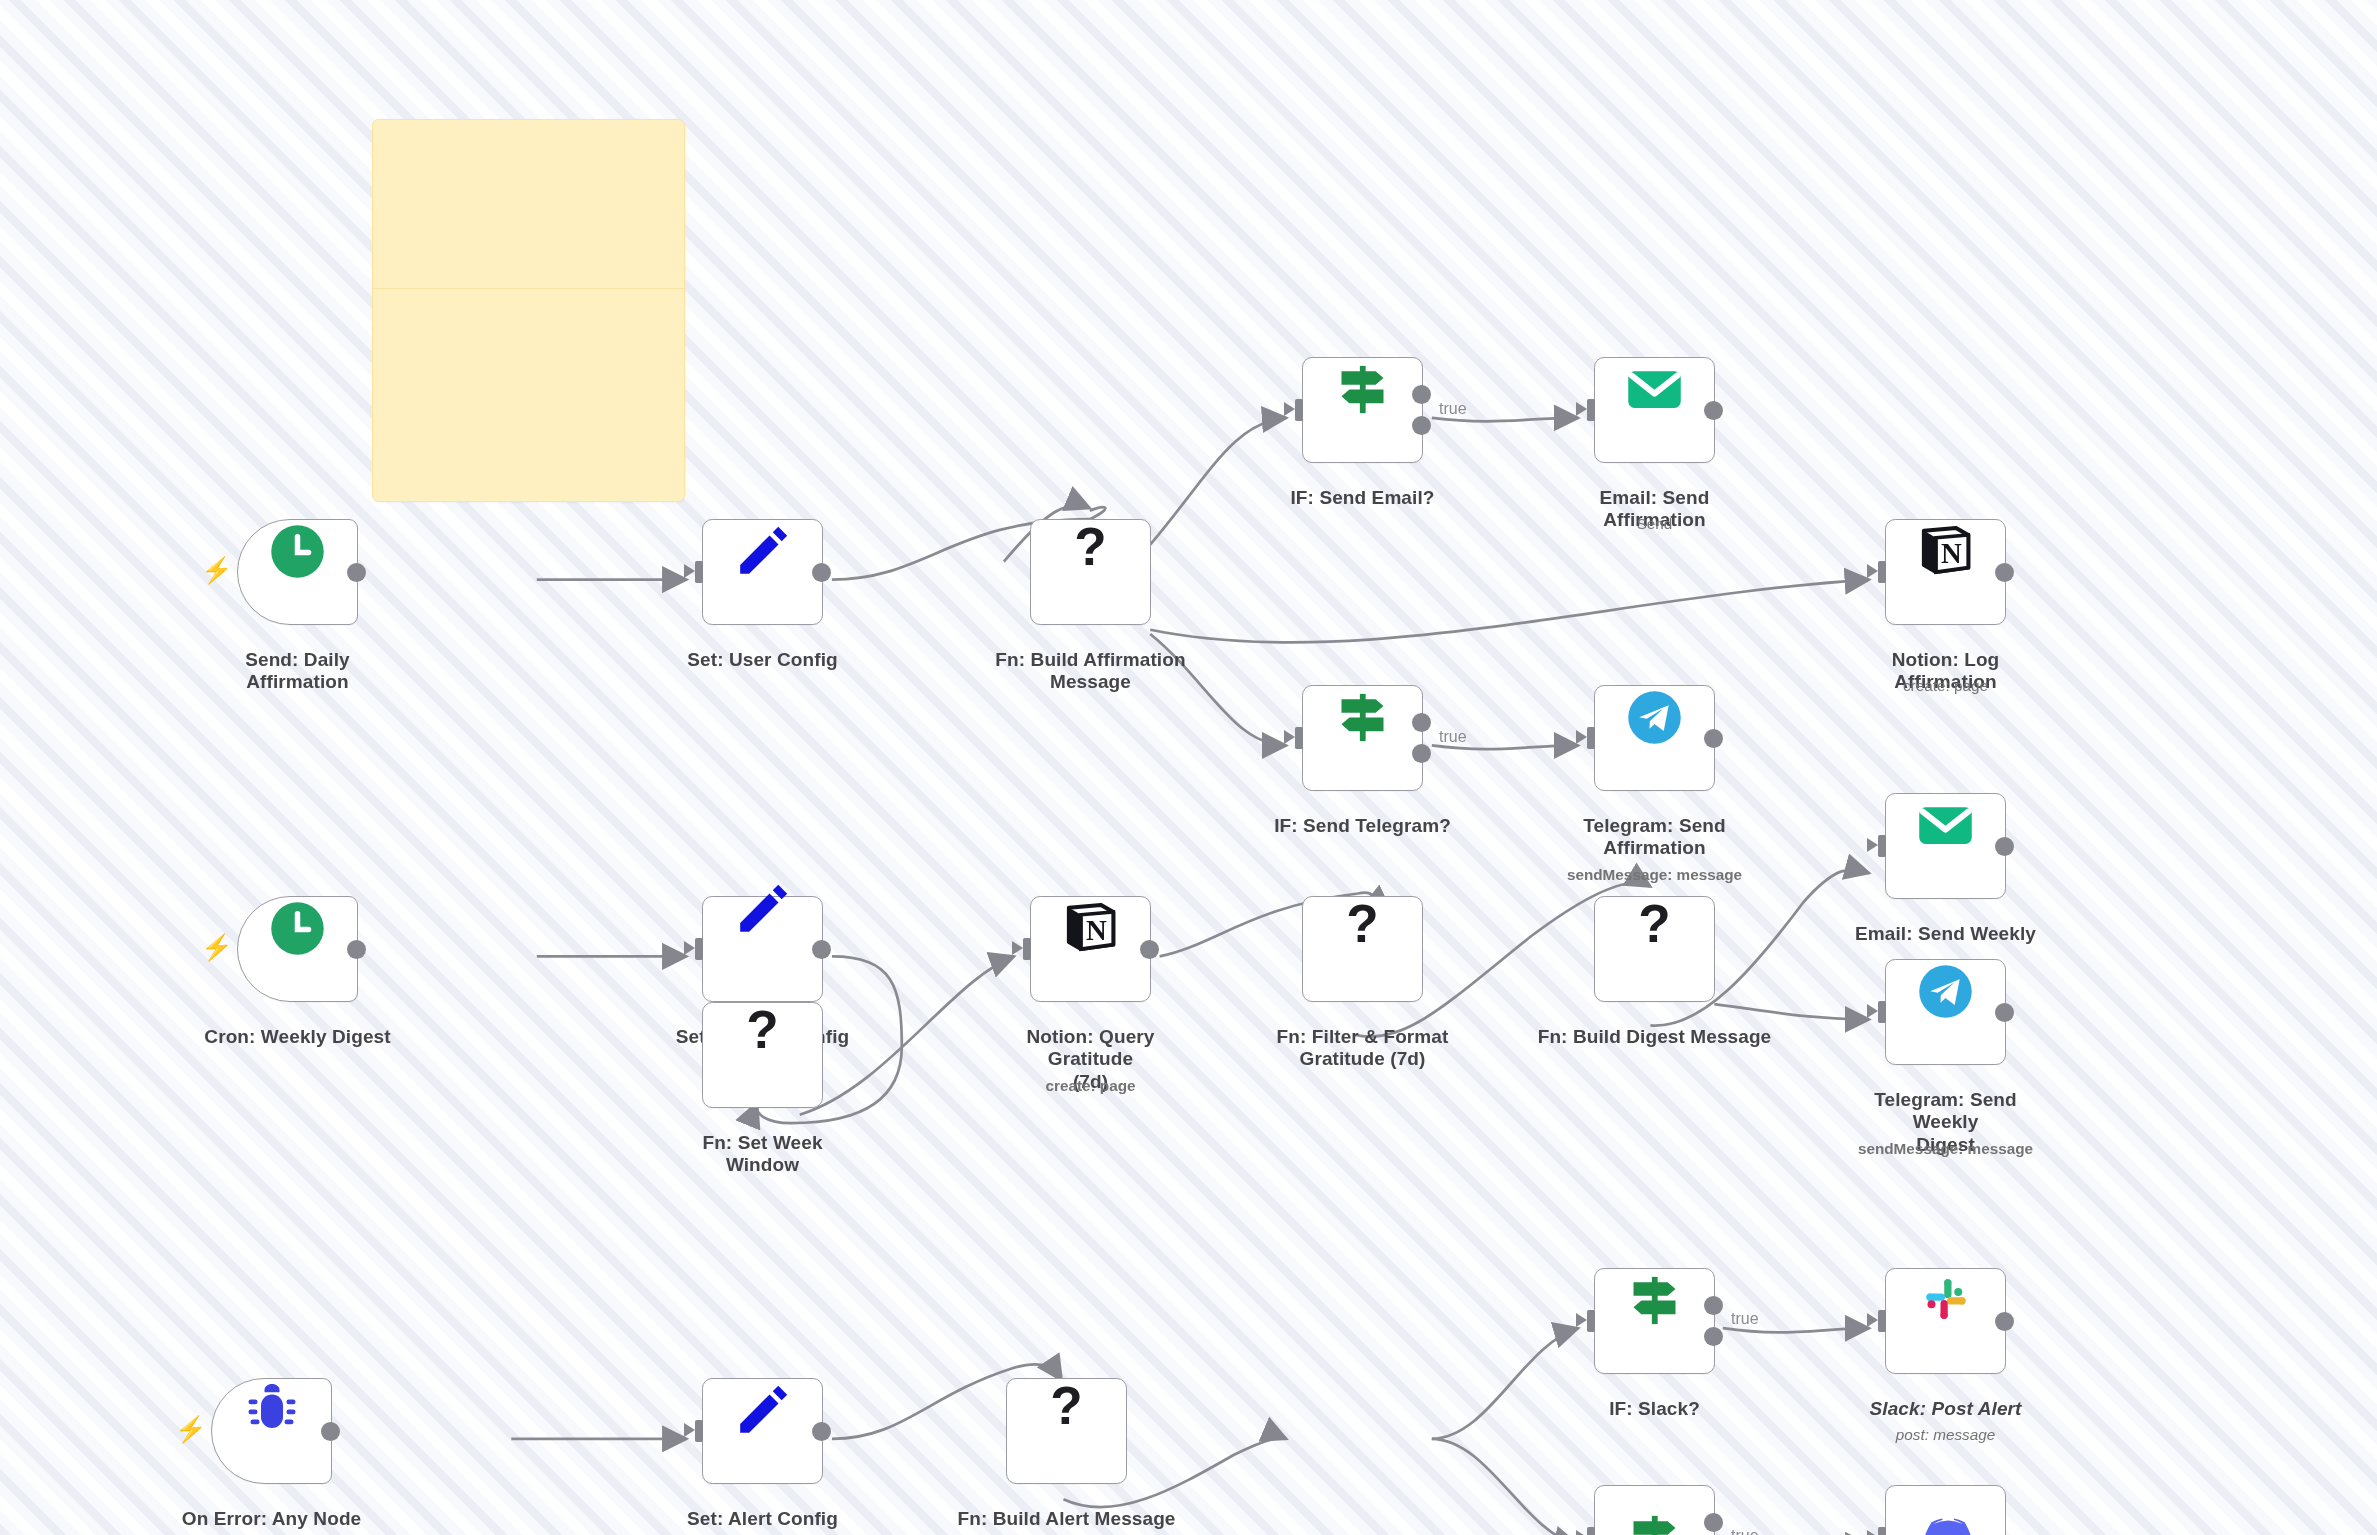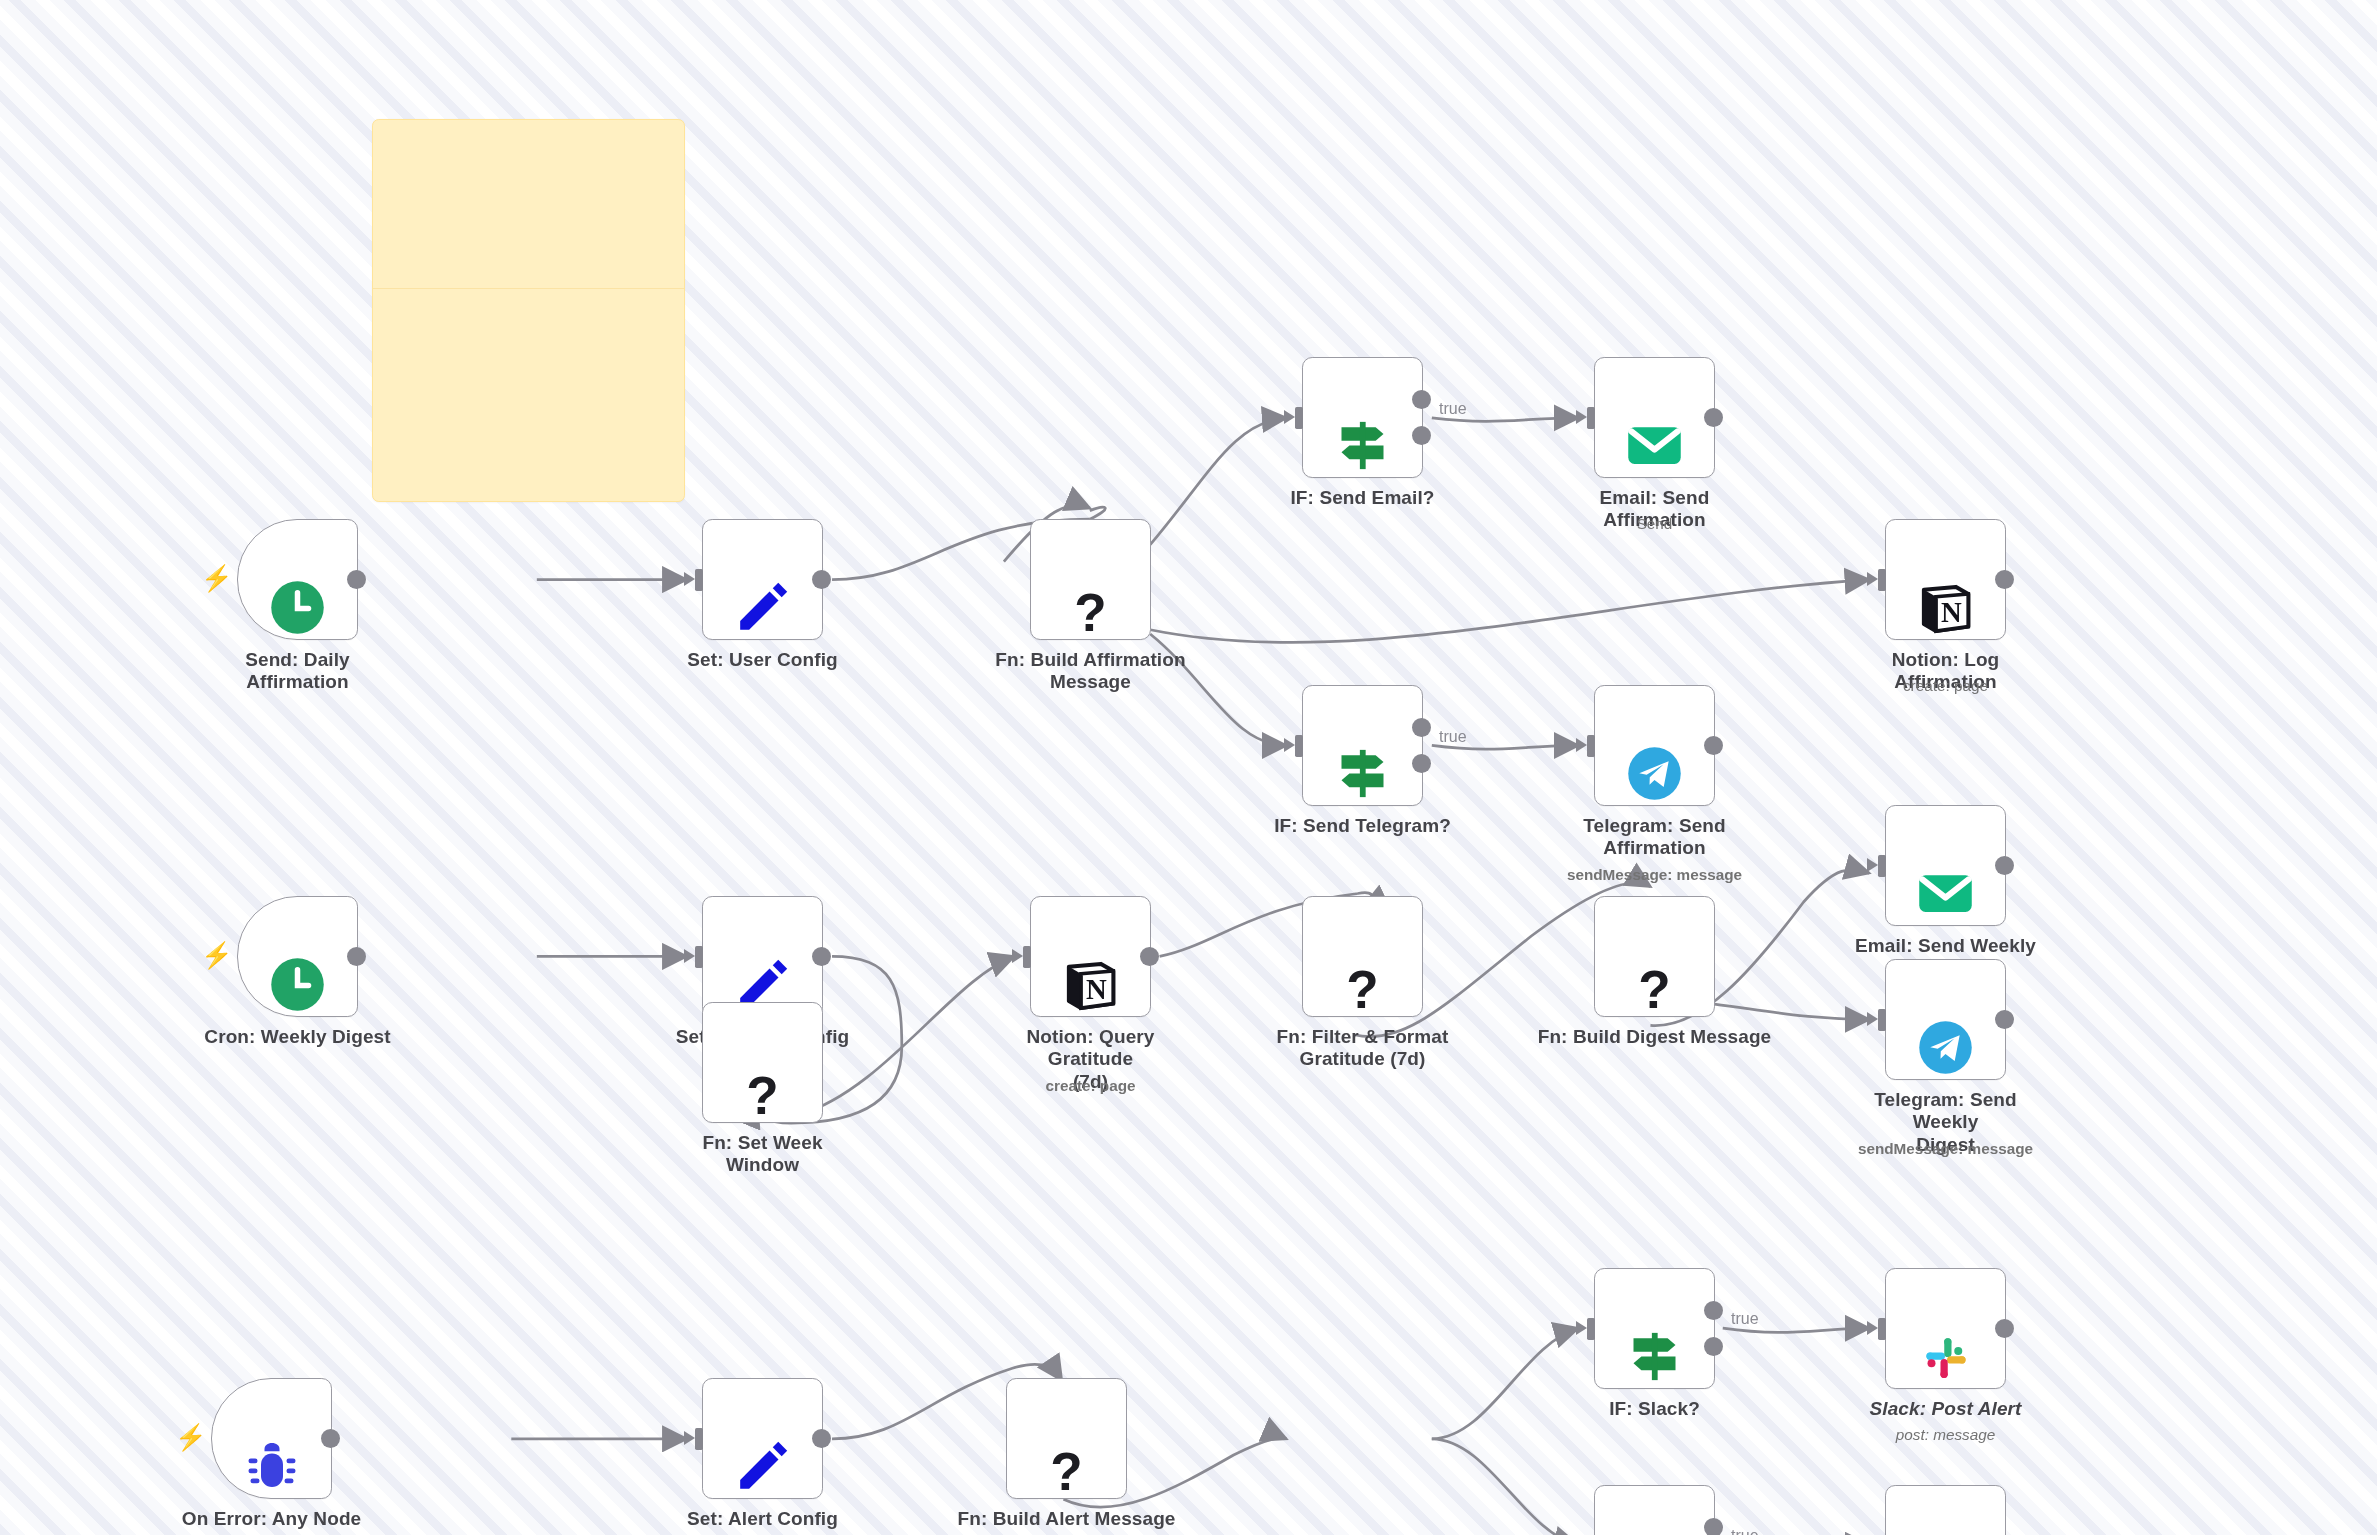--- a/index.html
+++ b/index.html
@@ -34,25 +34,25 @@
   }
   .sticky .sticky-head { height:0; }
   .sticky .sticky-divider {
     position:absolute; left:0; right:0; top:168px;
     border-top:0.9px solid #fbe3a4;
   }
 
   
   .node {
     position:absolute;
-    width:121px; height:121px;
+    width:121px; height:106px;
     background:#ffffff;
     border:1.7px solid #9b9ba3;
     border-radius:10.2px;
-    display:flex; align-items:flex-end; justify-content:center;
+    display:flex; align-items:flex-start; justify-content:center;
     box-shadow: 0 0.9px 0.9px rgba(0,0,0,.03);
   }
   .node.trigger {
     border-top-left-radius:60px;
     border-bottom-left-radius:60px;
     border-top-right-radius:10.2px;
     border-bottom-right-radius:10.2px;
   }
   .node .glyph { display:flex; align-items:center; justify-content:center; }
   .qmark {
@@ -329,21 +329,21 @@
     <span class="qmark glyph">?</span>
     <span class="nlabel">Fn: Filter &amp; Format
 Gratitude (7d)</span>
   </div>
 
   <div class="node z-mid" style="left:1594px; top:896px;">
     <span class="qmark glyph">?</span>
     <span class="nlabel" style="width:255px;">Fn: Build Digest Message</span>
   </div>
 
-  <div class="node" style="left:1885px; top:793px; z-index:10;margin-top:12px;">
+  <div class="node" style="left:1885px; top:793px; z-index:10;">
     <span class="port-in"></span>
     <span class="glyph">
       <svg width="63" height="63" viewBox="0 0 24 24">
           <rect x="2" y="5" width="20" height="14" rx="2.4" fill="#0fb981"></rect>
           <path d="M3.2 6.6 12 13.6l8.8-7" stroke="#fff" stroke-width="2.3" fill="none" stroke-linecap="round" stroke-linejoin="round"></path>
         </svg>
     </span>
     <span class="port-out"></span>
     <span class="nlabel">Email: Send Weekly</span>
   </div>

